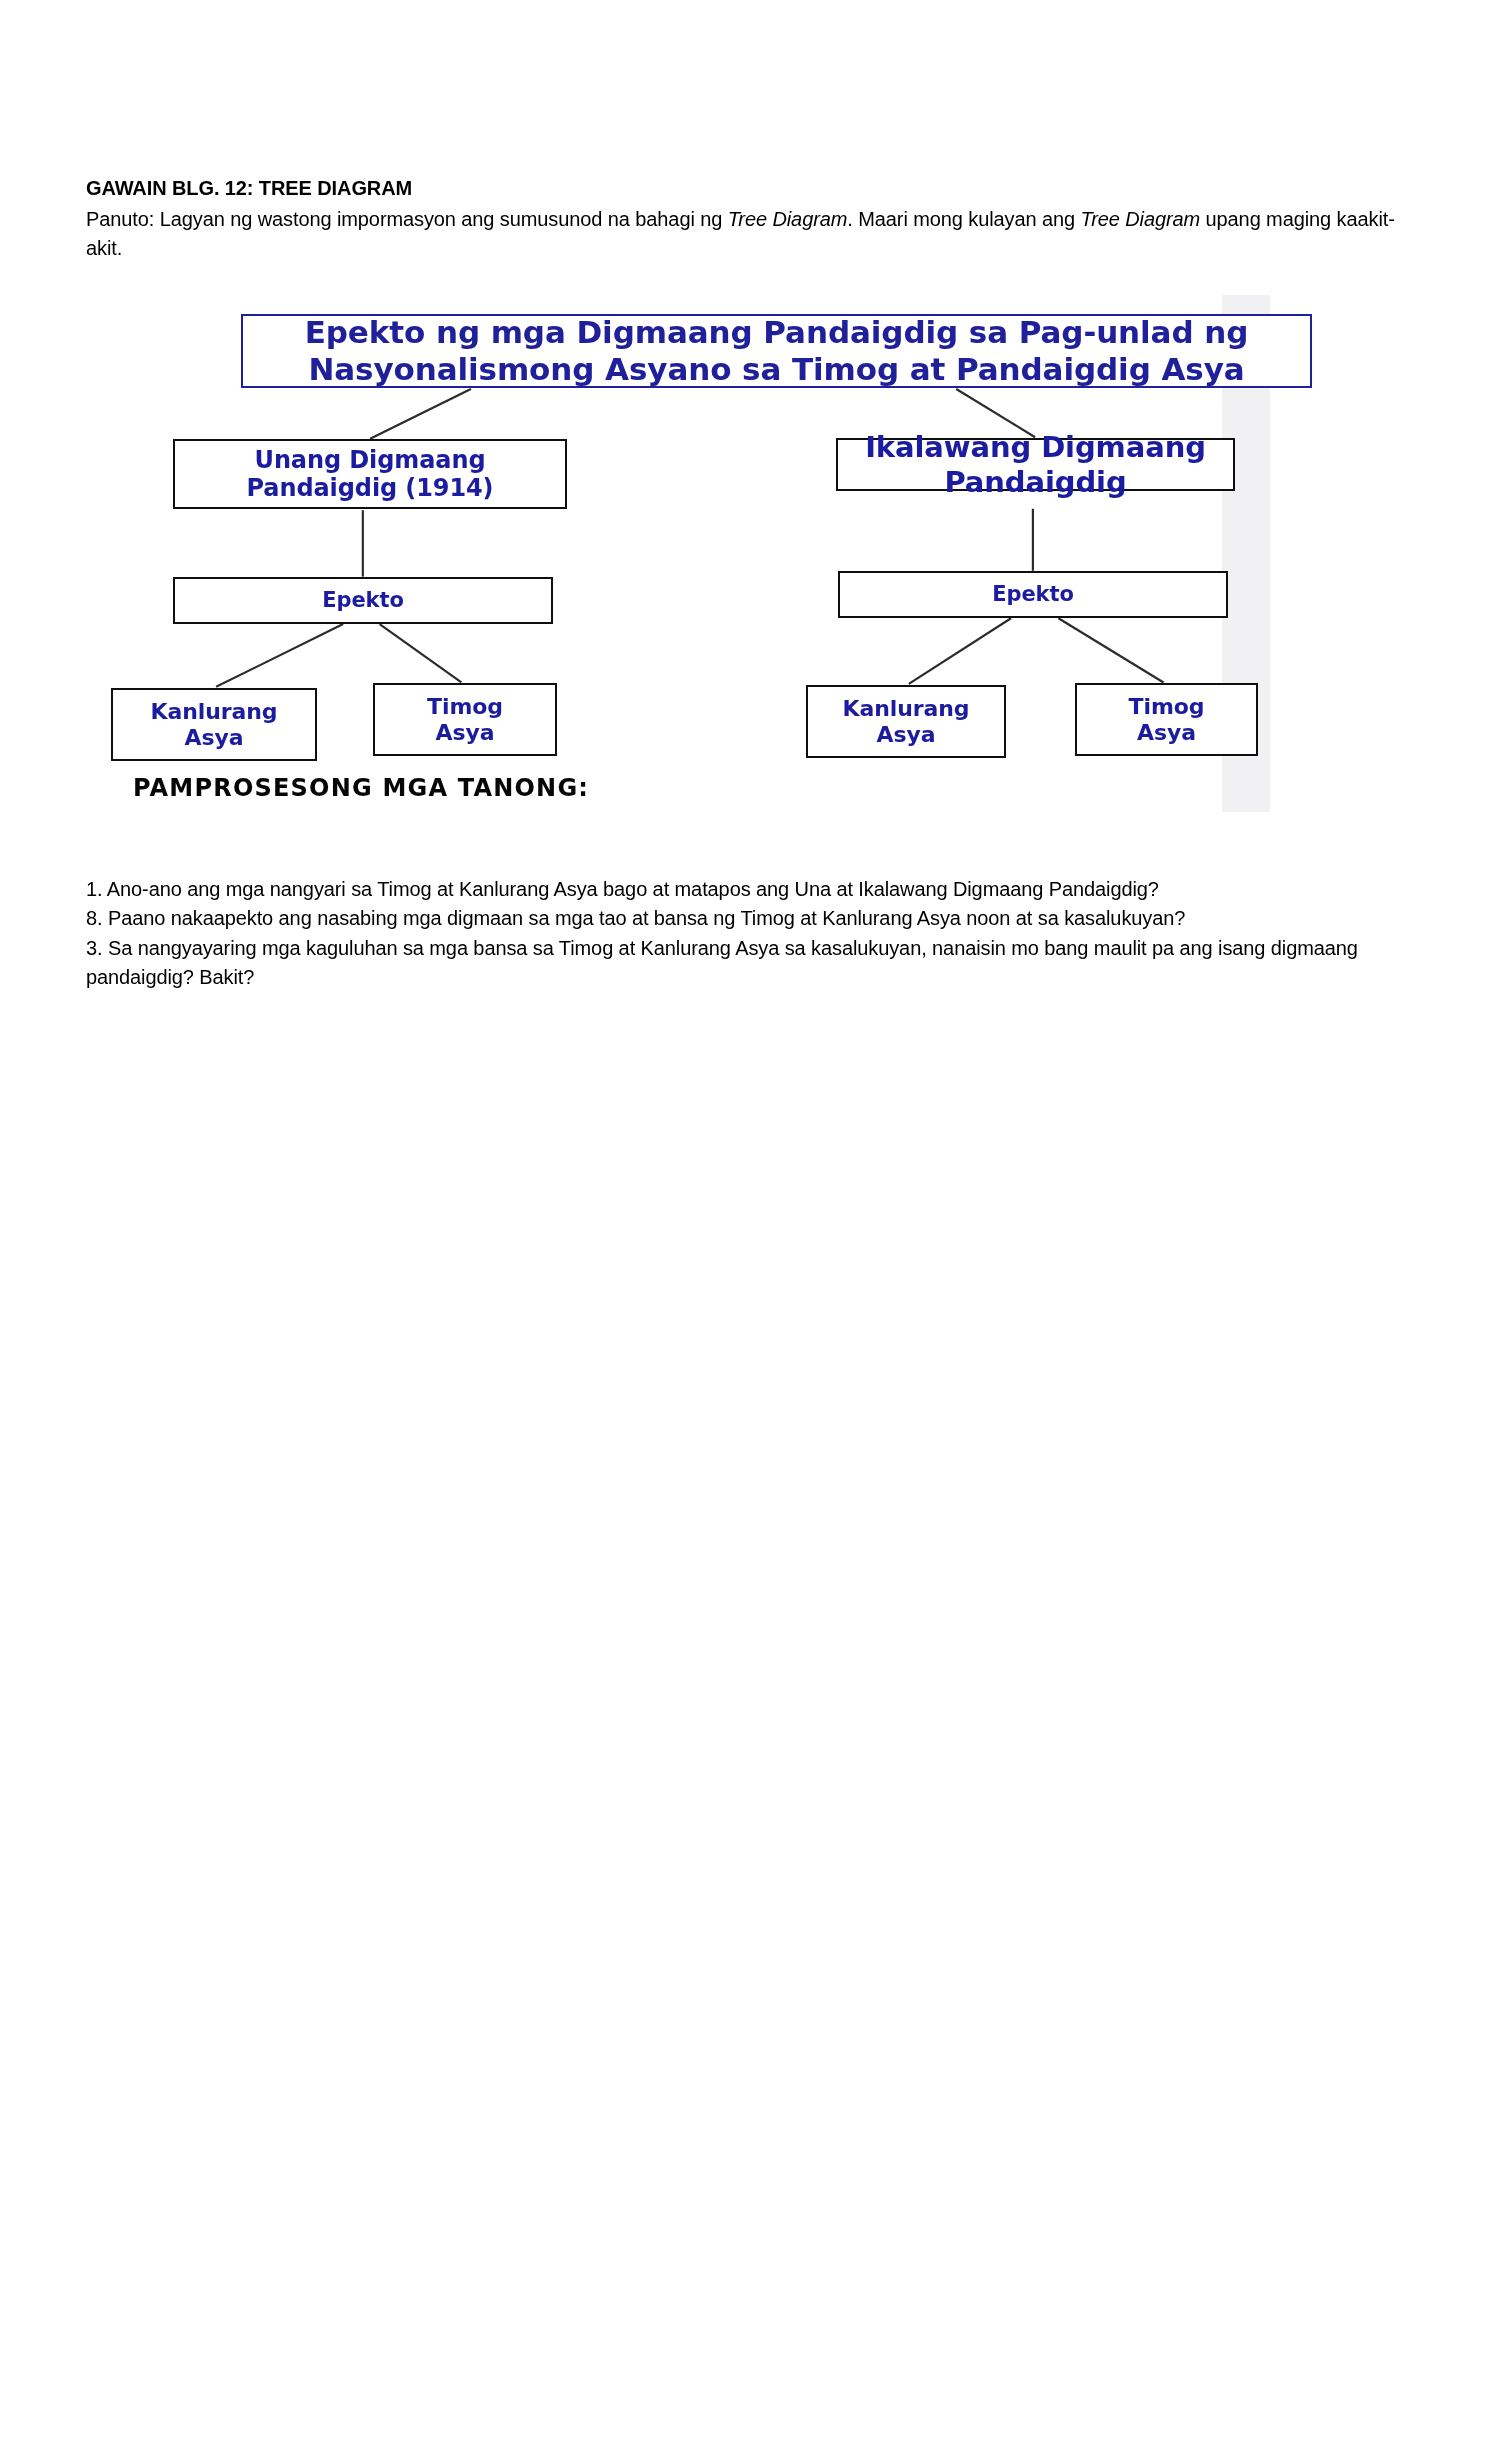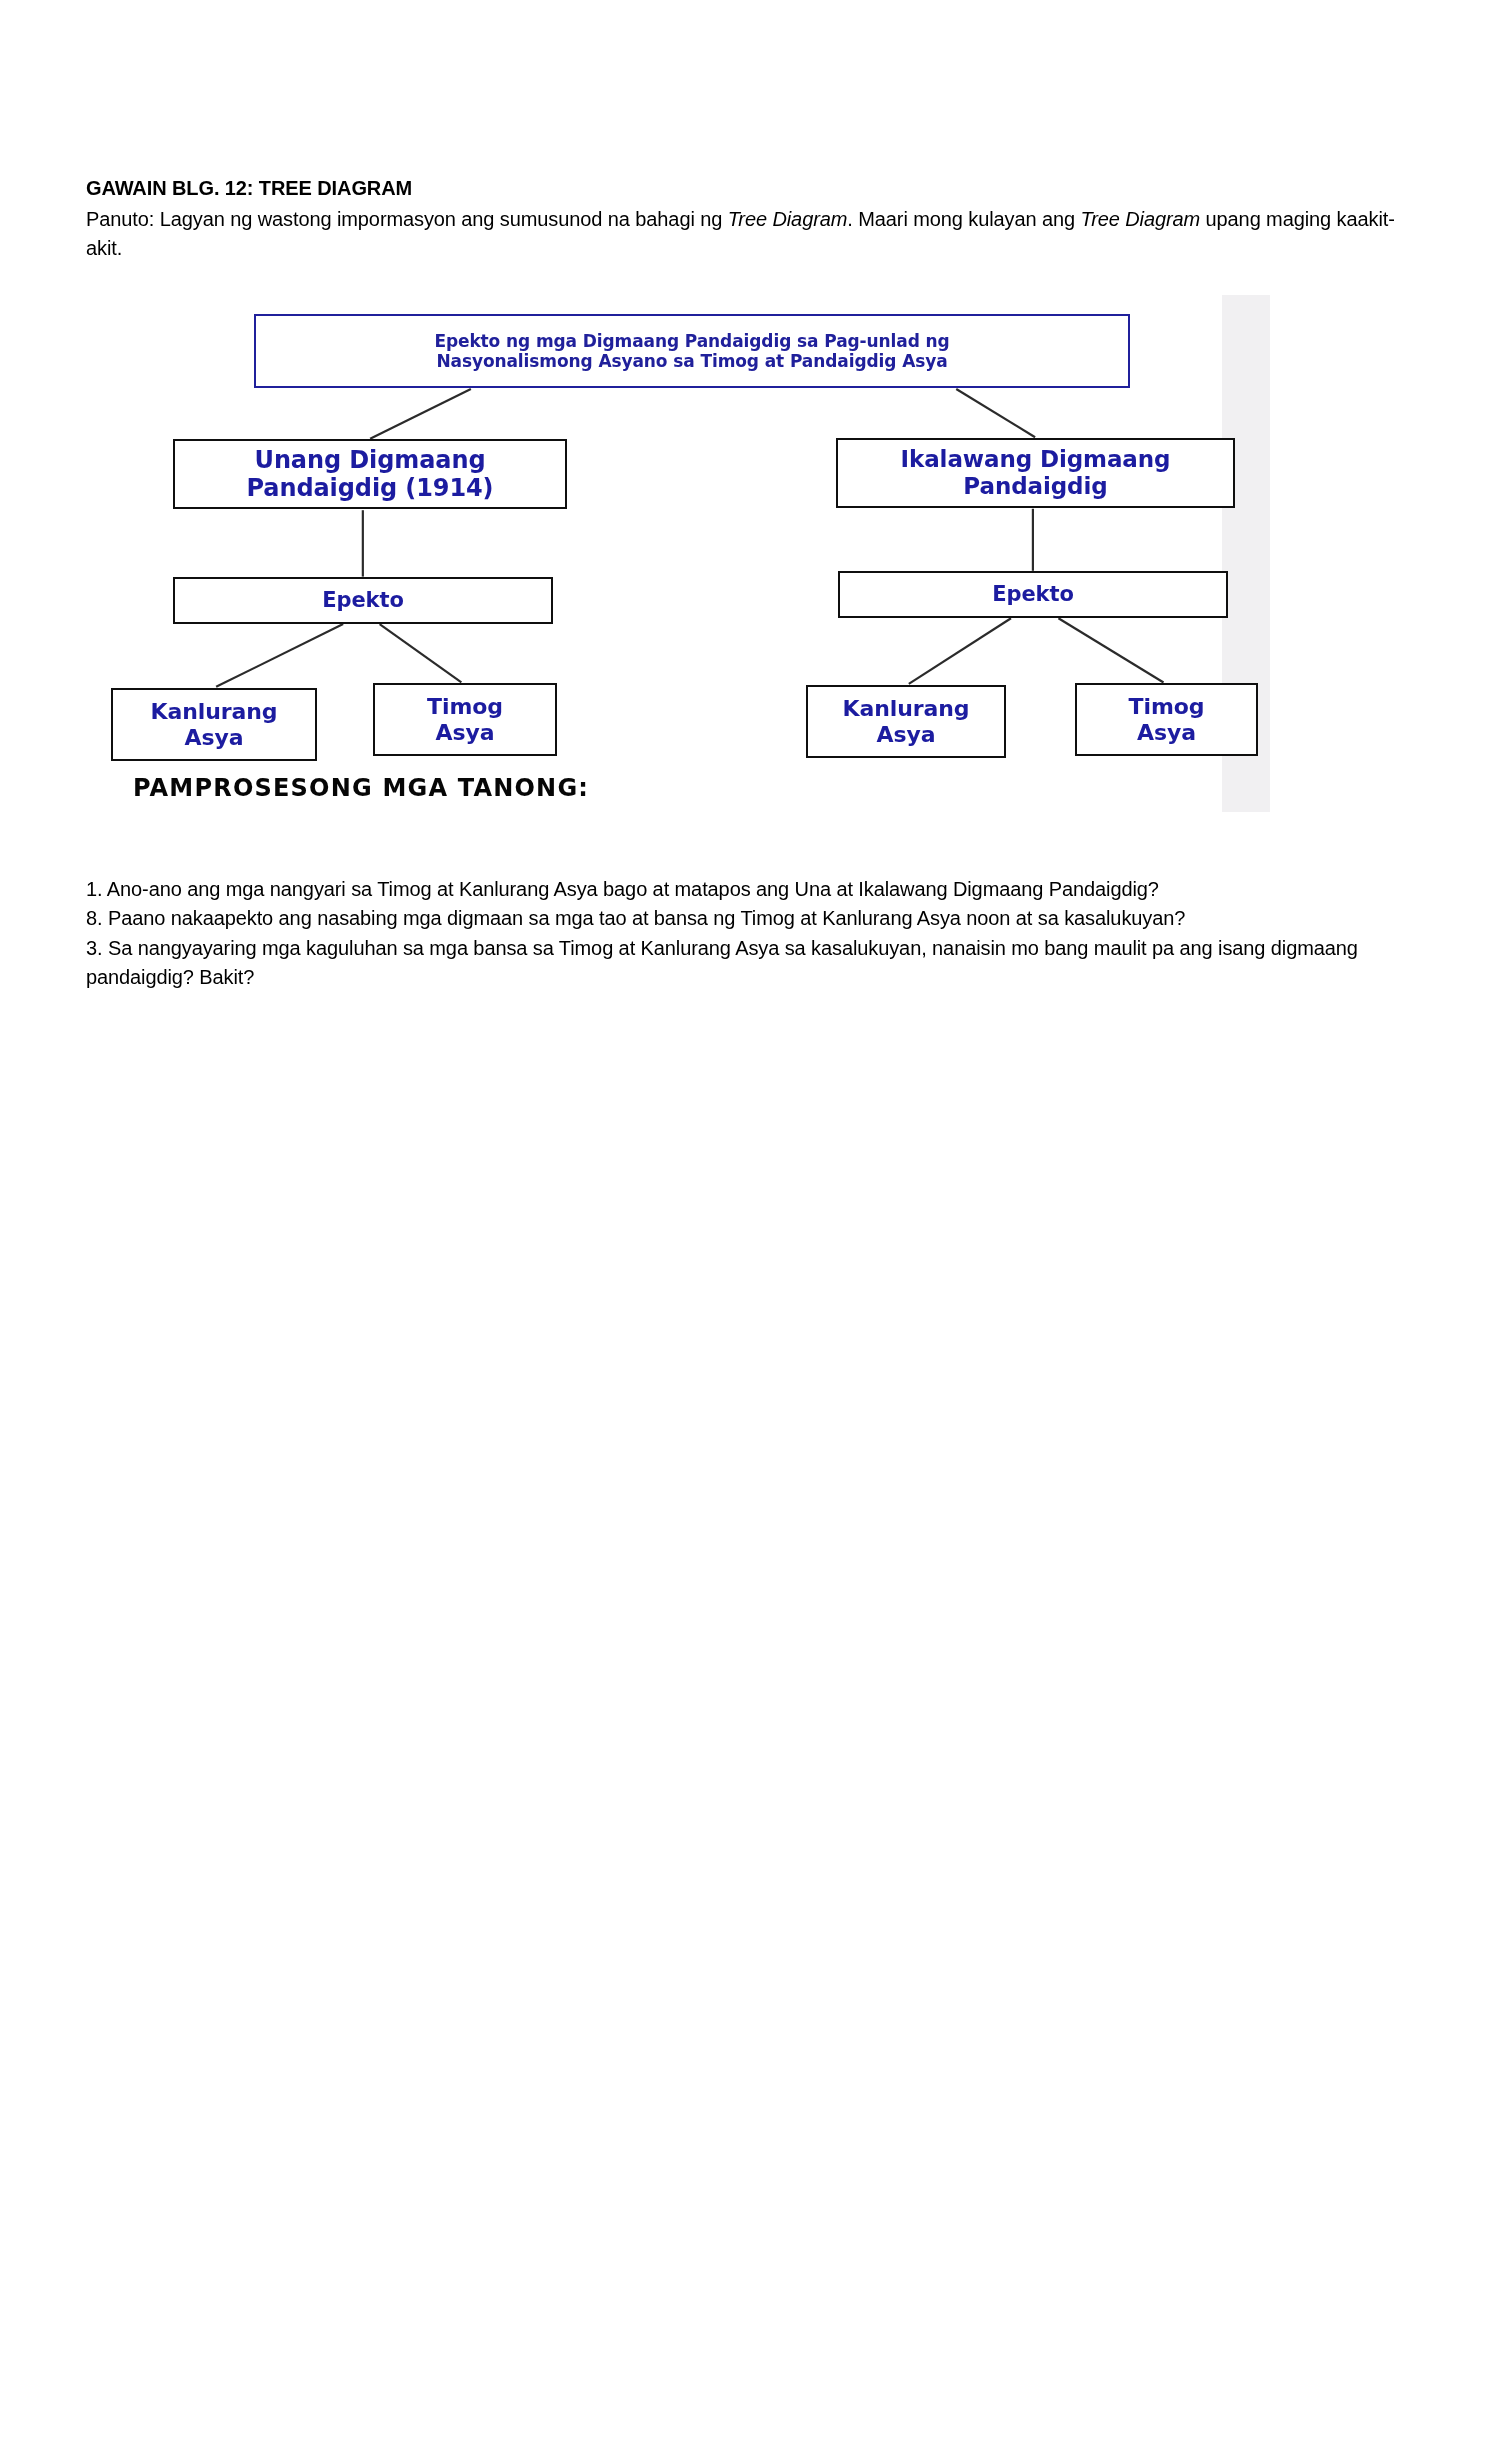--- a/index.html
+++ b/index.html
@@ -73,31 +73,31 @@
     line-height: 1.18;
     letter-spacing: -0.1px;
   }
   .node.root {
     border: 2.2px solid #20209b;
     color: #20209b;
   }
 
   
   #node-root {
-    left: 254px; top: 314px; width: 876px; height: 74px;
-    font-size: 17px;
+    left: 241px; top: 314px; width: 1071px; height: 74px;
+    font-size: 31px;
   }
   
   #node-ww1 {
     left: 173px; top: 439px; width: 394px; height: 70px;
     font-size: 24px;
   }
   #node-ww2 {
-    left: 836px; top: 438px; width: 399px; height: 70px;
-    font-size: 23px;
+    left: 836px; top: 438px; width: 399px; height: 53px;
+    font-size: 29px;
     text-align: center;
   }
   
   #node-epekto-left {
     left: 173px; top: 577px; width: 380px; height: 47px;
     font-size: 21px;
   }
   #node-epekto-right {
     left: 838px; top: 571px; width: 390px; height: 47px;
     font-size: 21px;

